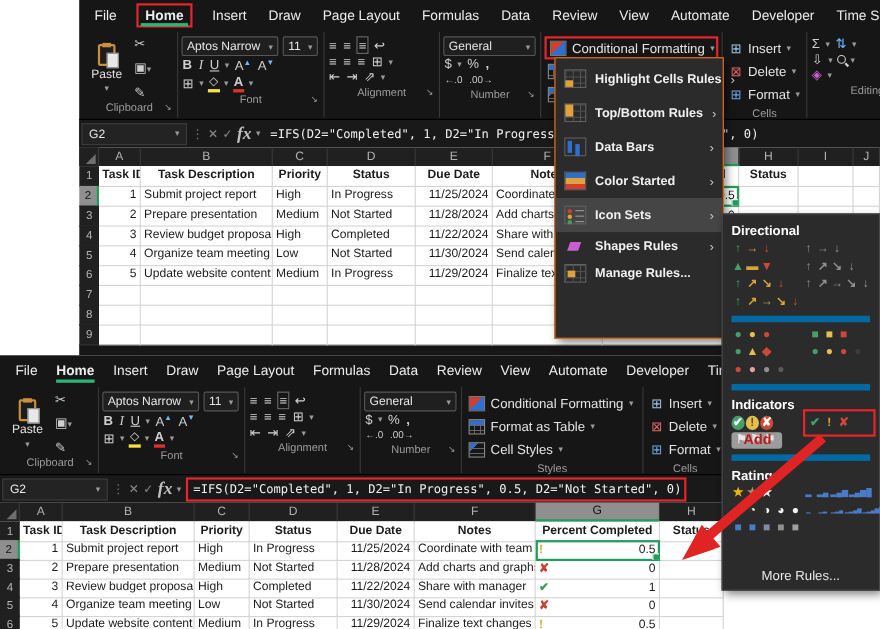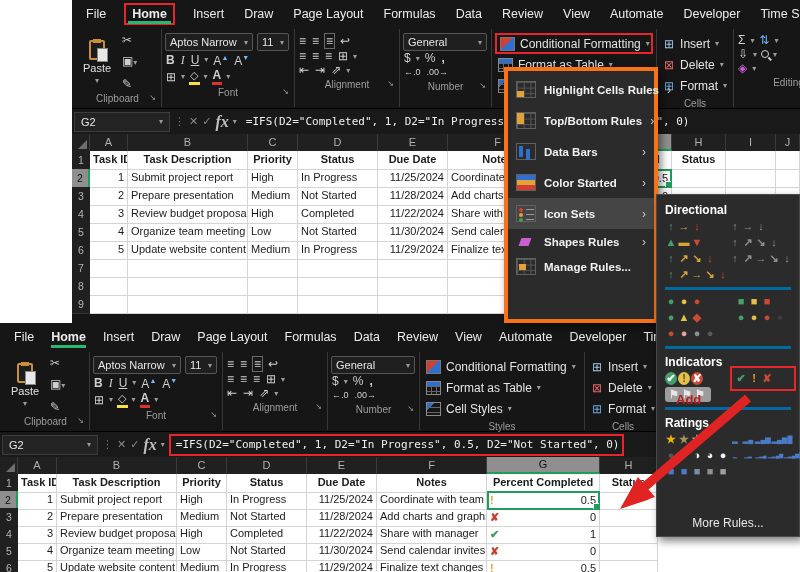--- a/index.html
+++ b/index.html
@@ -81,22 +81,22 @@
   .cell { border-right:1px solid #d4d4d4; border-bottom:1px solid #d4d4d4; font-size:11px; color:#1b1b1b;
           padding:0 3px; line-height:17px; overflow:hidden; white-space:nowrap; }
   .hdr { font-weight:bold; text-align:center; }
   .num { text-align:right; }
   .gc { display:flex; justify-content:space-between; align-items:center; }
   .pcti { font-weight:bold; font-size:11px; }
   .active-cell { outline:2px solid #1e9e5a; outline-offset:-2px; position:relative; }
   .active-cell::after { content:""; position:absolute; right:-1px; bottom:-1px; width:5px; height:5px; background:#1e9e5a; border:1px solid #fff; }
 
   
-  #cf-menu { position:absolute; left:504px; top:67px; width:154px; height:256px; background:#2b2b2b;
-             border:4px solid #f97316; box-shadow:3px 4px 8px rgba(0,0,0,.5); z-index:40; padding:3px 0; }
+  #cf-menu { position:absolute; left:504px; top:52px; width:154px; height:256px; background:#2b2b2b;
+             border:1px solid #f97316; box-shadow:3px 4px 8px rgba(0,0,0,.5); z-index:40; padding:3px 0; }
   .mitem { display:flex; align-items:center; gap:8px; height:31px; padding:0 8px; color:#f0f0f0; }
   .mitem.small { height:25px; }
   .mitem.hilite { background:#454545;justify-content:center; }
   .mitem.septop { border-top:1px solid #4a4a4a; margin-top:3px; }
   .milabel { font-size:11.5px; font-weight:bold; white-space:nowrap; }
   .misub { margin-left:auto; color:#c8c8c8; font-size:12px; }
   .mi { width:20px; height:17px; flex:none; position:relative; border:1px solid #606060;
         background-image:linear-gradient(to right,#565656 1px,transparent 1px),linear-gradient(to bottom,#565656 1px,transparent 1px);
         background-size:6.7px 5.6px; }
   .mi::after { content:""; position:absolute; }
@@ -111,21 +111,21 @@
   .mi-iconsets::after { left:9px; top:3px; width:8px; height:1px; background:#999; box-shadow:0 5px 0 #999, 0 10px 0 #999; }
   .mi-newrule::after { left:6px; top:5px; width:8px; height:7px; background:#e2a23a; }
   .mi-clearrules { background-image:none; border-color:transparent; }
   .mi-clearrules::after { left:3px; top:4px; width:10px; height:8px; background:#c95fd0; transform:skewX(-20deg); }
   .mi-managerules::after { left:2px; top:5px; width:7px; height:6px; background:#e2a23a; }
 
   
   #flyout { position:absolute; left:656px; top:194px; width:144px; height:343px; background:#2b2b2b;
             border:1px solid #4a4a4a; box-shadow:3px 4px 8px rgba(0,0,0,.5); z-index:50; padding:6px 8px 4px 8px;
             display:flex; flex-direction:column; }
-  .fsec { border-bottom:3px solid #0369a1; padding-bottom:5px; margin-bottom:4px; }
+  .fsec { border-bottom:6px solid #0369a1; padding-bottom:5px; margin-bottom:4px; }
   .fsec:nth-child(4) { border-bottom:none; }
   .fs-title { font-size:12px; font-weight:bold; color:#fff; height:18px; line-height:18px; }
   .fs-body { display:flex; }
   .fs-col { display:flex; flex-direction:column; gap:1px; }
   .fs-col-left { width:70px; } .fs-col-right { flex:1; }
   .isg { height:15px; display:flex; gap:1px; align-items:center; }
   .si { display:inline-block; min-width:12px; height:13px; line-height:13px; text-align:center;
         font-size:11px; font-weight:bold; border-radius:50%; }
   .fsec:nth-child(3) .fs-col-right .isg:first-child { outline:2px solid #e8252a; outline-offset:3px; }
   .fsec:nth-child(3) .fs-col-left .isg:nth-child(2) { background:#9c9c9c; border-radius:3px; width:46px; padding:0 3px; }

